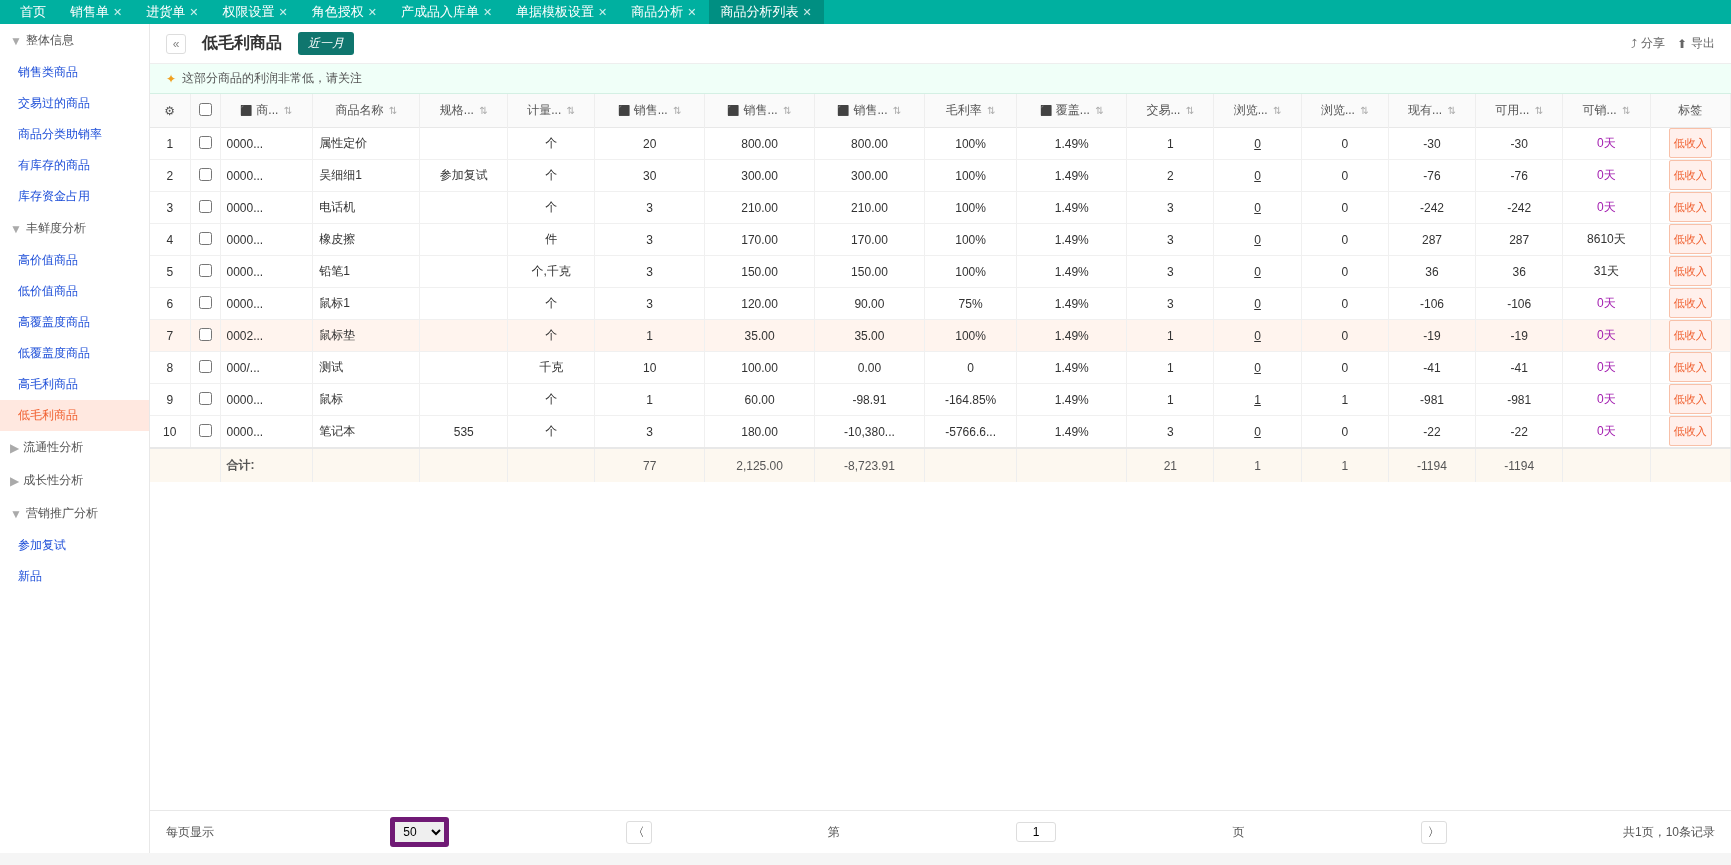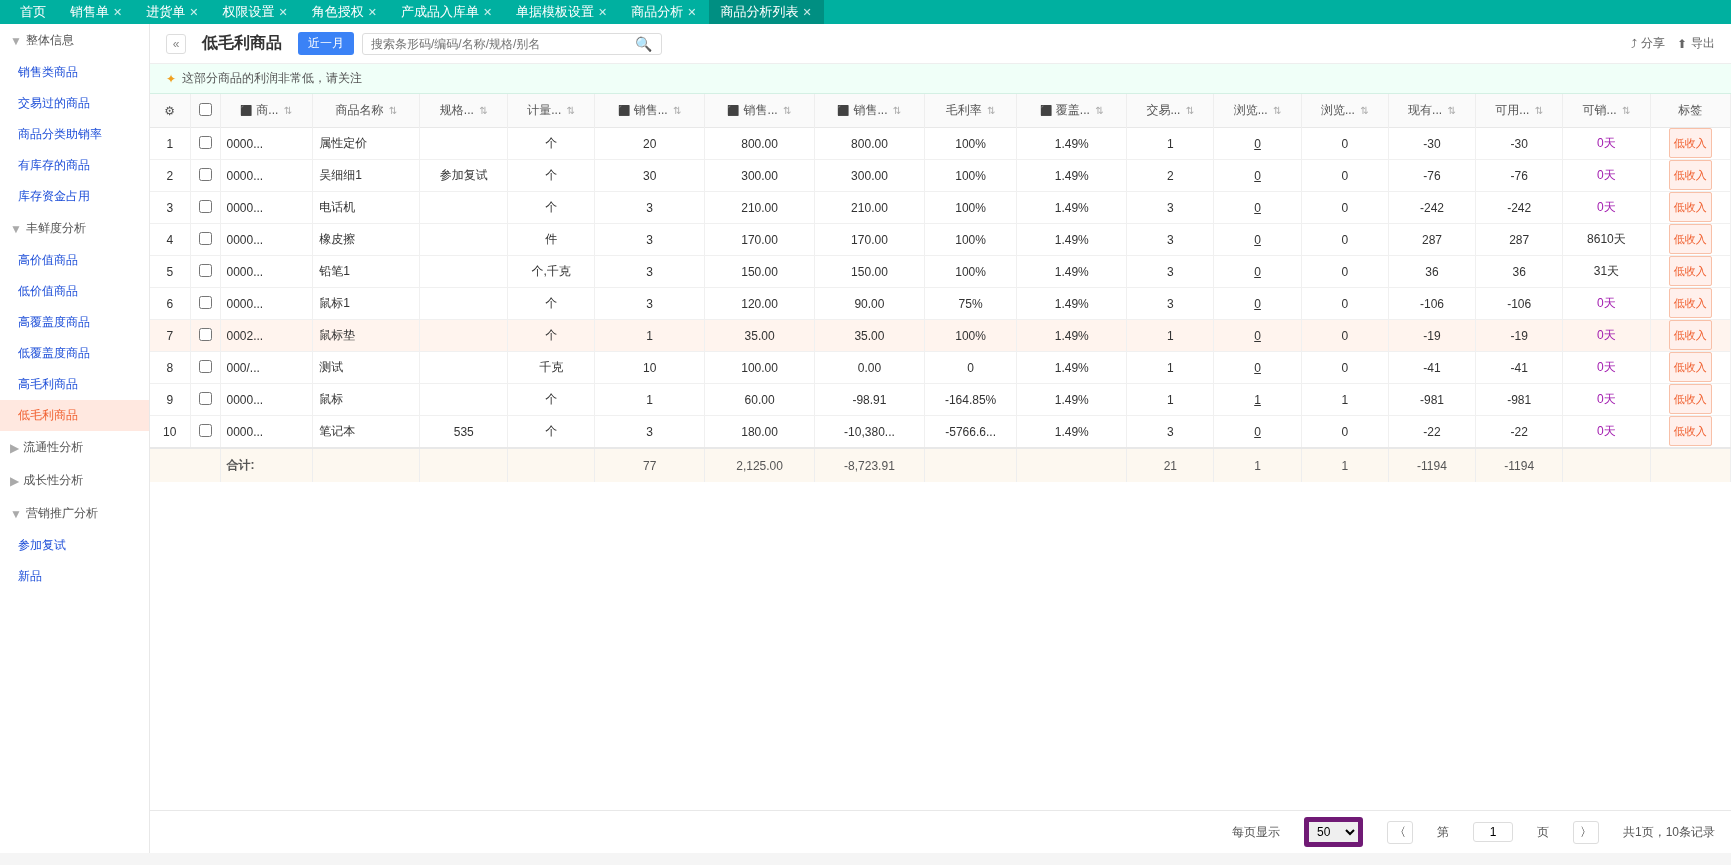--- a/index.html
+++ b/index.html
@@ -69,27 +69,28 @@
       border-bottom: 1px solid #eee;
       gap: 8px;
     }
     .page-title {
       font-size: 16px;
       font-weight: bold;
       color: #333;
       margin-right: 8px;
     }
     .filter-btn {
-      background: #3b82f6;
+      background: #0f766e;
       color: #fff;
       border: none;
       border-radius: 3px;
       padding: 3px 10px;
       font-size: 12px;
       cursor: pointer;
+      font-style: italic;
     }
     .search-box {
       display: flex;
       align-items: center;
       border: 1px solid #ddd;
       border-radius: 3px;
       padding: 2px 8px;
       flex: 1;
       max-width: 300px;
     }
@@ -186,21 +187,21 @@
       color: #555;
       border-right: 1px solid #eee;
     }
 
     
     .bottom-bar {
       border-top: 1px solid #e8e8e8;
       padding: 6px 16px;
       display: flex;
       align-items: center;
-      justify-content: flex-end;
+      justify-content: space-between;
       gap: 24px;
       font-size: 12px;
       color: #555;
       background: #fff;
     }
     .bottom-bar select {
       border: 5px solid #701a75;
       border-radius: 3px;
       padding: 2px 4px;
       font-size: 12px;
@@ -308,24 +309,20 @@
     <div class="sidebar-item">参加复试</div>
     <div class="sidebar-item">新品</div>
   </aside>
 
   <div class="content">
 
     <div class="page-header">
       <div class="collapse-btn">«</div>
       <span class="page-title">低毛利商品</span>
       <button class="filter-btn">近一月</button>
-      <div class="search-box">
-        <input type="text" placeholder="搜索条形码/编码/名称/规格/别名" style="">
-        <span style="color:#aaa; font-size:14px;">🔍</span>
-      </div>
       <div class="header-right">
         <div class="header-action">
           <span>⤴</span>
           <span>分享</span>
         </div>
         <div class="header-action">
           <span>⬆</span>
           <span>导出</span>
         </div>
       </div>

